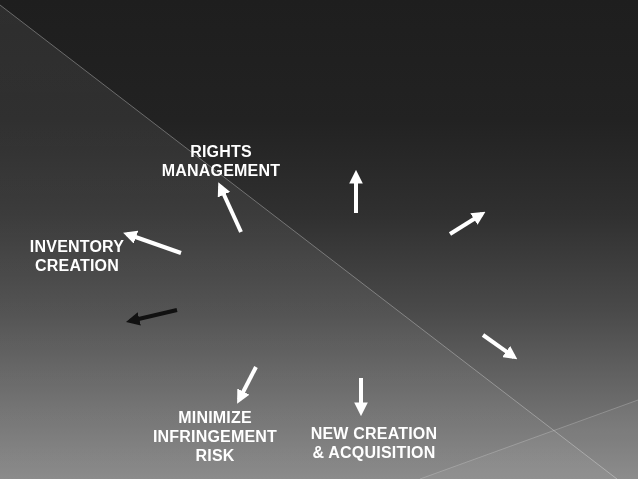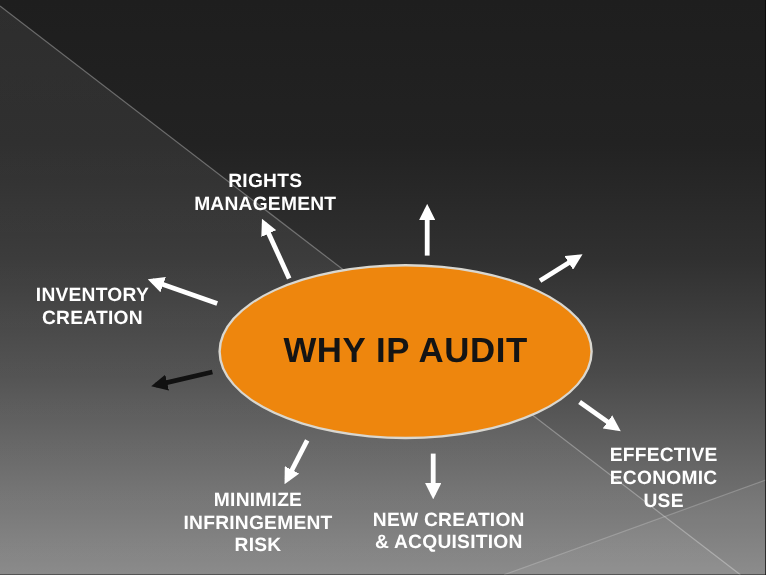--- a/index.html
+++ b/index.html
@@ -91,30 +91,24 @@
     <line x1="356" y1="213" x2="356" y2="174" stroke="#ffffff" stroke-width="4" marker-end="url(#head-w)"></line>
     <line x1="241" y1="232" x2="220" y2="186" stroke="#ffffff" stroke-width="4" marker-end="url(#head-w)"></line>
     <line x1="181" y1="253" x2="127" y2="234" stroke="#ffffff" stroke-width="4" marker-end="url(#head-w)"></line>
     <line x1="450" y1="234" x2="482" y2="214" stroke="#ffffff" stroke-width="4" marker-end="url(#head-w)"></line>
     <line x1="177" y1="310" x2="130" y2="321" stroke="#111111" stroke-width="4" marker-end="url(#head-k)"></line>
     <line x1="256" y1="367" x2="239" y2="400" stroke="#ffffff" stroke-width="4" marker-end="url(#head-w)"></line>
     <line x1="361" y1="378" x2="361" y2="412" stroke="#ffffff" stroke-width="4" marker-end="url(#head-w)"></line>
     <line x1="483" y1="335" x2="514" y2="357" stroke="#ffffff" stroke-width="4" marker-end="url(#head-w)"></line>
   </svg>
 
-  <div class="ellipse">
-    <span class="ellipse-title">WHY IP AUDIT</span>
-  </div>
 
   <div class="node" id="n-rights">RIGHTS
 MANAGEMENT</div>
   <div class="node" id="n-inventory">INVENTORY
 CREATION</div>
   <div class="node" id="n-minimize">MINIMIZE
 INFRINGEMENT
 RISK</div>
   <div class="node" id="n-new">NEW CREATION
 &amp; ACQUISITION</div>
-  <div class="node" id="n-effective">EFFECTIVE
-ECONOMIC
-USE</div>
 
 </div>
 
 </body></html>

